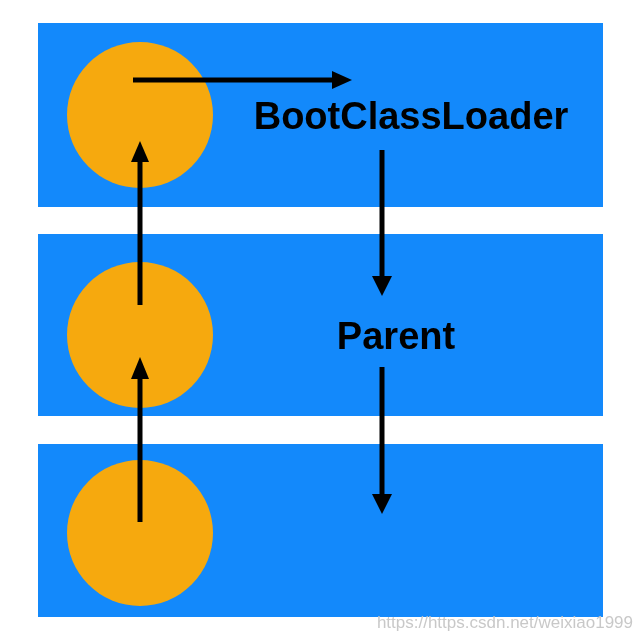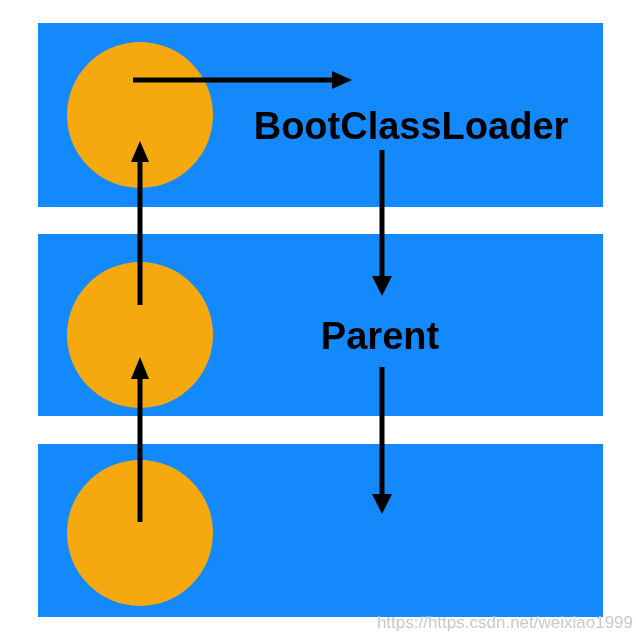--- a/index.html
+++ b/index.html
@@ -43,22 +43,22 @@
   .arrows polygon{fill:var(--arrow);}
   .label{
     position:absolute;
     transform:translate(-50%,-50%);
     font-size:38px;
     font-weight:bold;
     color:var(--text);
     white-space:nowrap;
     letter-spacing:0px;
   }
-  .l1{left:411px;top:126px;}
-  .l2{left:380px;top:336px;}
+  .l1{left:411px;top:116px;}
+  .l2{left:396px;top:336px;}
   .l3{left:378px;top:558px;}
   .watermark{
     position:absolute;
     right:3px;top:613px;
     font-size:17px;
     font-weight:normal;
     color:var(--watermark);
     opacity:0.95;
     white-space:nowrap;
   }

